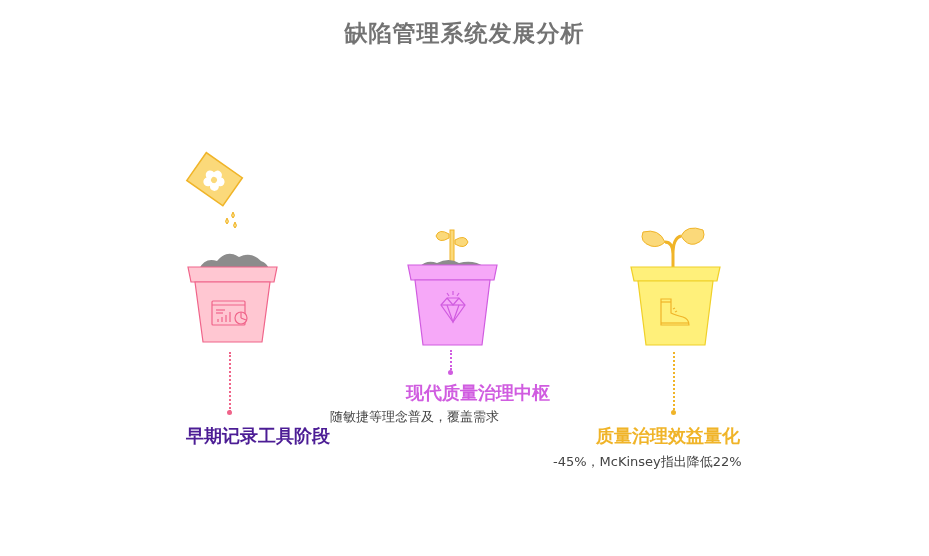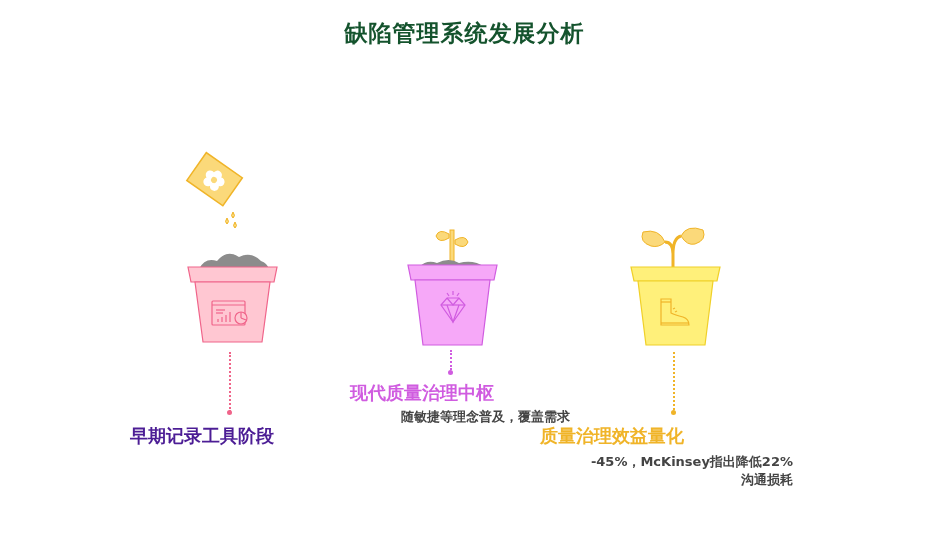--- a/index.html
+++ b/index.html
@@ -2,32 +2,32 @@
 <html><head>
 <meta charset="utf-8">
 <style>
   html, body { margin: 0; padding: 0; }
   body {
     width: 929px; height: 556px; background: #ffffff; position: relative; overflow: hidden;
     font-family: "DejaVu Sans", "Liberation Sans", sans-serif;
   }
   .title {
     position: absolute; left: 0; width: 929px; top: 18px; text-align: center;
-    font-size: 23px; font-weight: bold; color: #14532d; letter-spacing: 1px;
+    font-size: 23px; font-weight: bold; color: #737373; letter-spacing: 1px;
   }
   .pot-svg { position: absolute; overflow: visible; }
   .connector {
     position: absolute; width: 0; border-left: 2px dotted;
   }
   .dot { position: absolute; width: 5px; height: 5px; border-radius: 50%; }
   .stage-title {
-    position: absolute; text-align: left; font-size: 18px; font-weight: bold; white-space: nowrap;
+    position: absolute; text-align: right; font-size: 18px; font-weight: bold; white-space: nowrap;
   }
   .stage-desc {
-    position: absolute; text-align: right; font-size: 13px; line-height: 18px; color: #444444; font-weight: bold;
+    position: absolute; text-align: left; font-size: 13px; line-height: 18px; color: #444444;
   }
 </style>
 </head>
 <body>
 
 <div class="title">缺陷管理系统发展分析</div>
 
 <div>
   <svg class="pot-svg" style="left:180px;top:150px" width="80" height="80" viewBox="0 0 80 80">
     <g transform="rotate(35 34 30)">
@@ -115,15 +115,14 @@
       <line x1="33" y1="58" x2="61" y2="58"></line>
       <line x1="45" y1="44" x2="47" y2="43"></line>
         <line x1="47" y1="47" x2="49" y2="46"></line>
     </g>
   </svg>
   <div class="connector" style="left:673px;top:352px;height:58px;border-color:#f0b428"></div>
   <div class="dot" style="left:671px;top:410px;background:#f0b428"></div>
   <div class="stage-title" style="left:540px;width:200px;top:424px;color:#f0b428">质量治理效益量化</div>
   <div class="stage-desc" style="left:553px;width:240px;top:453px">
     <div>-45%，McKinsey指出降低22%</div>
-    <div>沟通损耗</div>
   </div>
 </div>
 
 </body></html>

